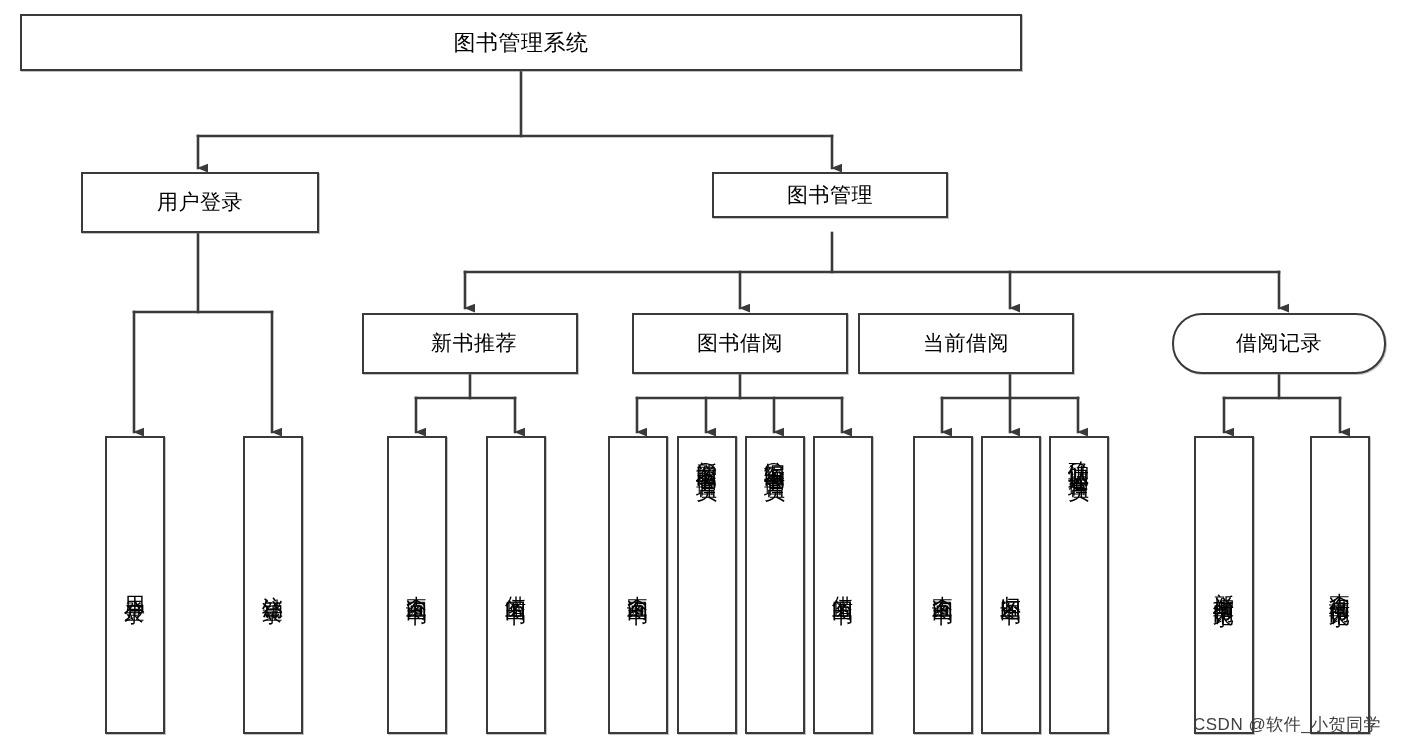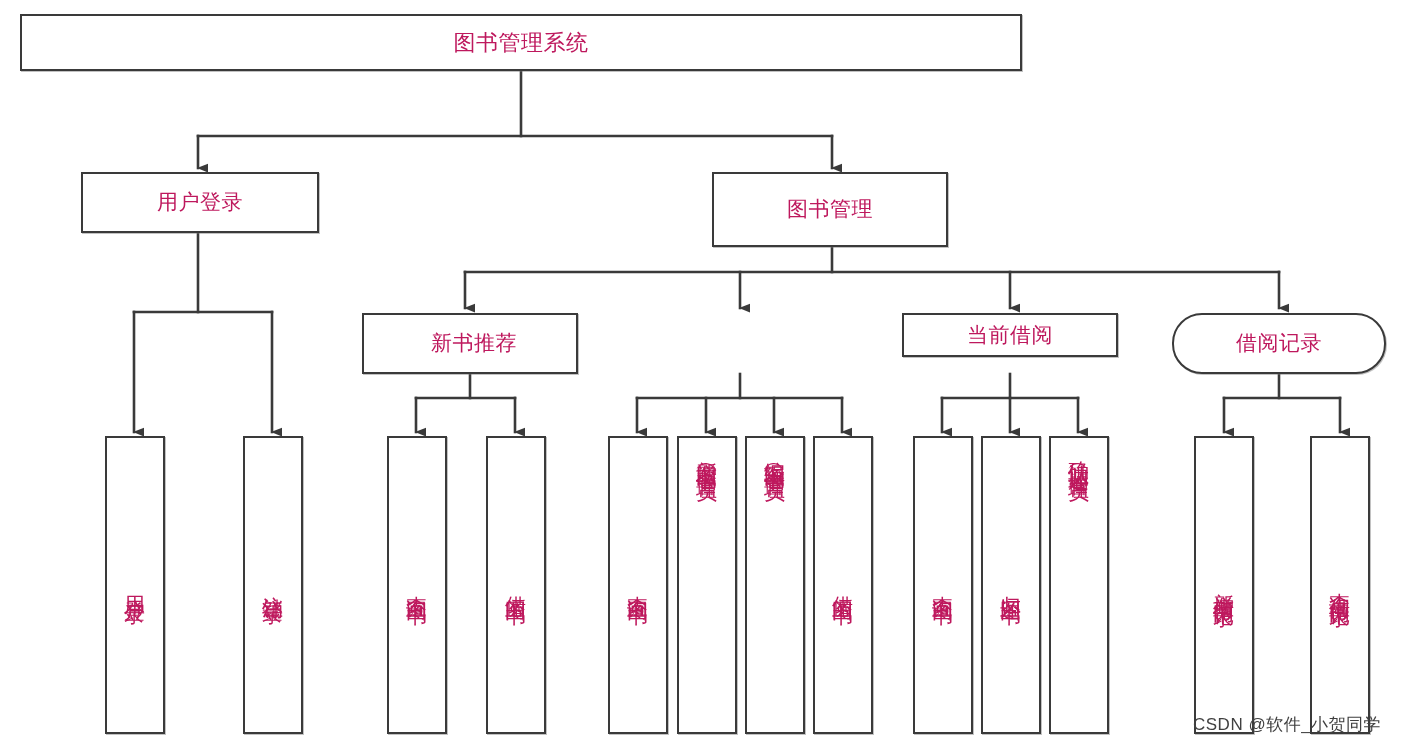--- a/index.html
+++ b/index.html
@@ -33,21 +33,21 @@
     display: flex;
     align-items: center;
     justify-content: center;
     color: #3c3c3c;
     box-shadow: 1px 1px 0 rgba(120,120,120,0.45);
   }
   .node .lbl {
     display: block;
     text-align: center;
     line-height: 1.18;
-    color: #be185d;
+    color: #000000;
   }
   
   .node.horiz .lbl {
     font-size: 21px;
     letter-spacing: 0.5px;
     white-space: nowrap;
   }
   .node.root .lbl {
     font-size: 22px;
   }
@@ -134,28 +134,31 @@
     </g>
   </svg>
 
   <div class="node horiz root" style="left:20px; top:14px; width:1002px; height:57px;">
     <span class="lbl">图书管理系统</span>
   </div>
 
   <div class="node horiz" style="left:81px; top:172px; width:238px; height:61px;">
     <span class="lbl">用户登录</span>
   </div>
-  <div class="node horiz" style="left:712px; top:172px; width:236px; height:75px;">
+  <div class="node horiz" style="left:712px; top:172px; width:236px; height:46px;">
     <span class="lbl">图书管理</span>
   </div>
 
   <div class="node horiz" style="left:362px; top:313px; width:216px; height:61px;padding-left:8px;">
     <span class="lbl">新书推荐</span>
   </div>
-  <div class="node horiz" style="left:902px; top:313px; width:216px; height:44px;">
+  <div class="node horiz" style="left:632px; top:313px; width:216px; height:61px;">
+    <span class="lbl">图书借阅</span>
+  </div>
+  <div class="node horiz" style="left:858px; top:313px; width:216px; height:61px;">
     <span class="lbl">当前借阅</span>
   </div>
   <div class="node horiz" style="left:1172px; top:313px; width:214px; height:61px;border-radius:30px;">
     <span class="lbl">借阅记录</span>
   </div>
 
   <div class="node vert mid" style="left:105px; top:436px; width:60px; height:298px;">
     <span class="lbl">用户登录</span>
   </div>
   <div class="node vert mid" style="left:243px; top:436px; width:60px; height:298px;">

